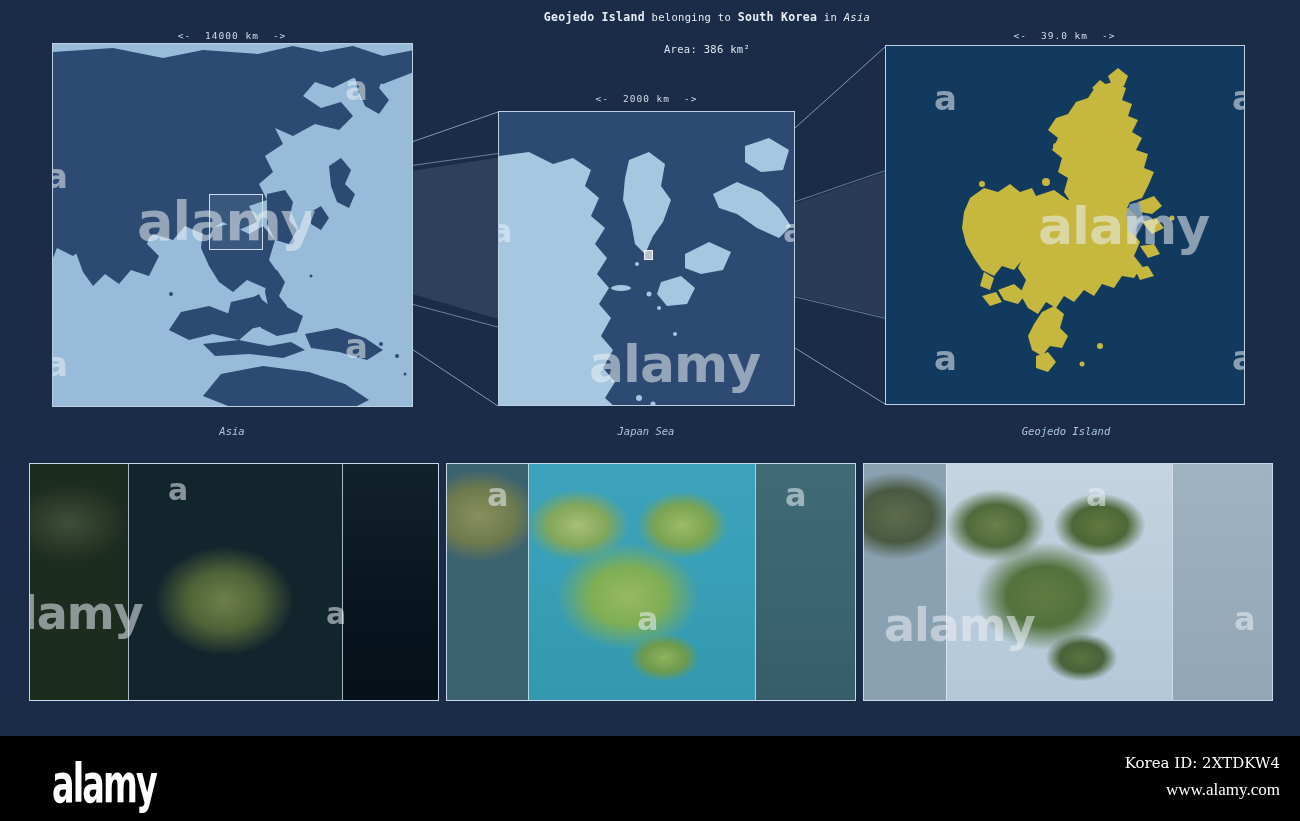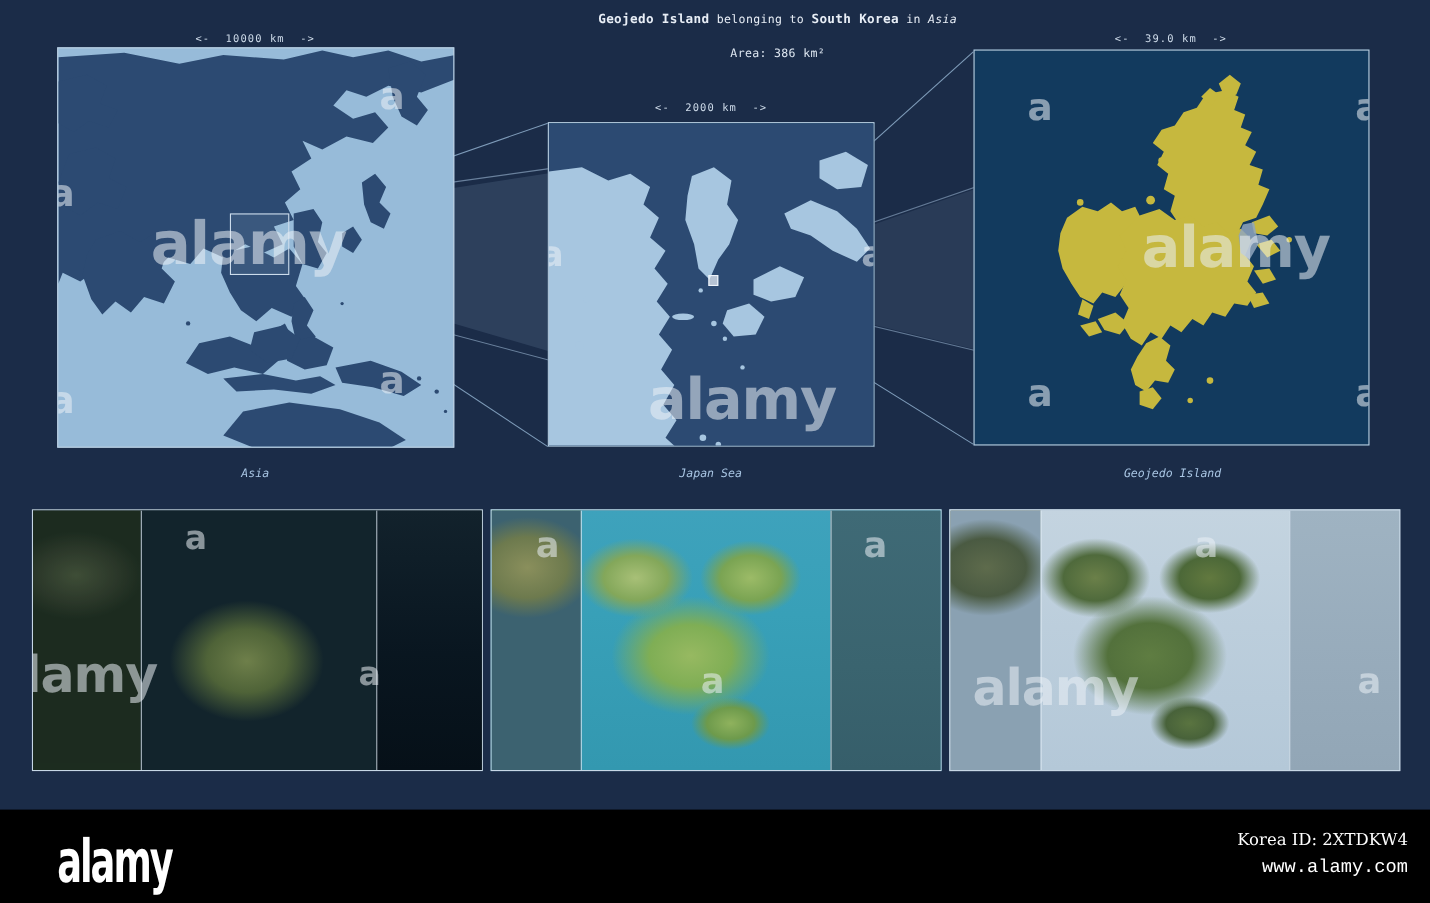--- a/index.html
+++ b/index.html
@@ -47,21 +47,21 @@
 
   
   .wm{position:absolute;color:rgba(235,240,246,.55);font-family:"DejaVu Sans","Liberation Sans",sans-serif;
       font-weight:bold;pointer-events:none;user-select:none;}
 
   
   #footer{position:absolute;left:0;top:736px;width:1300px;height:85px;background:#000;}
   #alamy-logo{position:absolute;left:52px;top:16px;color:#fff;font-family:"DejaVu Sans","Liberation Sans",sans-serif;
               font-weight:bold;font-size:54px;letter-spacing:-3px;transform:scaleX(.62);transform-origin:left top;}
   #imageid{position:absolute;right:20px;top:18px;color:#fff;font-family:"DejaVu Serif","Liberation Serif",serif;font-size:15px;}
-  #weburl{position:absolute;right:20px;top:44px;color:#fff;font-family:Liberation Mono, monospace;font-size:17px;}
+  #weburl{position:absolute;right:20px;top:44px;color:#fff;font-family:Liberation Serif, serif;font-size:17px;}
 </style>
 </head>
 <body>
 
 <div id="root">
 
   <div id="figure">
 
     <div class="hdr" id="title">
       <span class="b">Geojedo Island</span><span class="n"> </span><span class="n">belonging to</span><span class="n"> </span><span class="b">South Korea</span><span class="n"> </span><span class="n">in</span><span class="n"> </span><span class="i">Asia</span>
@@ -78,21 +78,21 @@
 
       <polygon points="649,252 657,252 1244,47 1244,404 657,262 649,262" fill="rgba(170,200,228,.10)" stroke="none"></polygon>
       <line x1="657" y1="252" x2="885" y2="47" stroke="#9fc0de" stroke-width="1" opacity=".75"></line>
       <line x1="657" y1="262" x2="885" y2="404" stroke="#9fc0de" stroke-width="1" opacity=".75"></line>
       <line x1="649" y1="252" x2="1244" y2="47" stroke="#aac6e2" stroke-width="1" opacity=".5"></line>
       <line x1="649" y1="262" x2="1244" y2="404" stroke="#aac6e2" stroke-width="1" opacity=".5"></line>
     </svg>
 
     <div class="scalebar" style="left:52px;top:30px;width:360px;">
       <span class="arrow">&lt;-</span>
-      <span>10000 km</span>
+      <span>14000 km</span>
       <span class="arrow">-&gt;</span>
     </div>
 
     <div class="panel ocean-light" style="left:52px;top:43px;width:361px;height:364px;">
       <svg viewBox="0 0 361 364" width="361" height="364">
 
         <path class="land-dark" d="M0,8 L60,4 L110,14 L150,6 L205,10 L240,2 L268,8 L300,2 L330,12 L361,6
            L361,28 L330,40 L300,34 L280,44 L262,38 L250,52 L268,64 L288,58 L300,72 L286,86 L262,80
            L240,92 L222,84 L230,100 L212,112 L220,128 L206,140 L214,156 L196,162 L204,178 L186,186
            L170,178 L150,190 L132,182 L120,196 L100,190 L86,204 L70,196 L54,208 L36,200 L20,212

